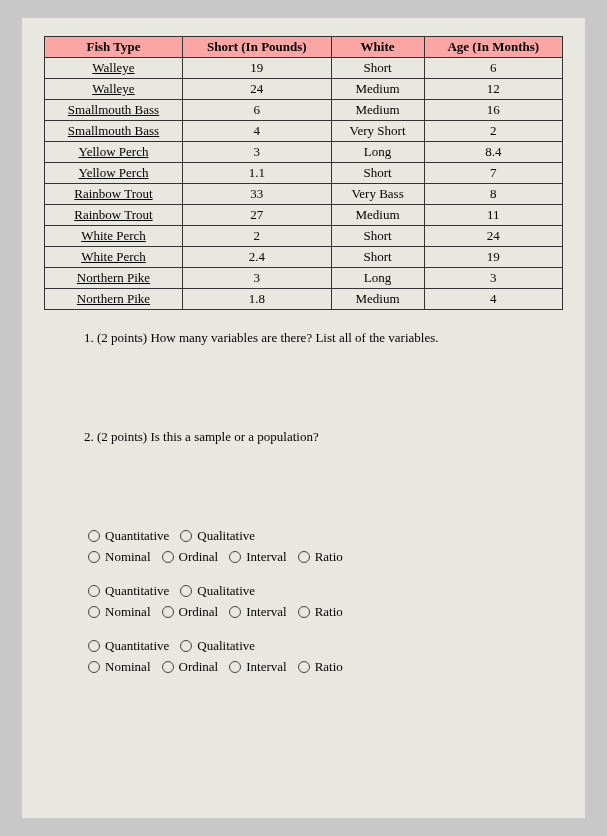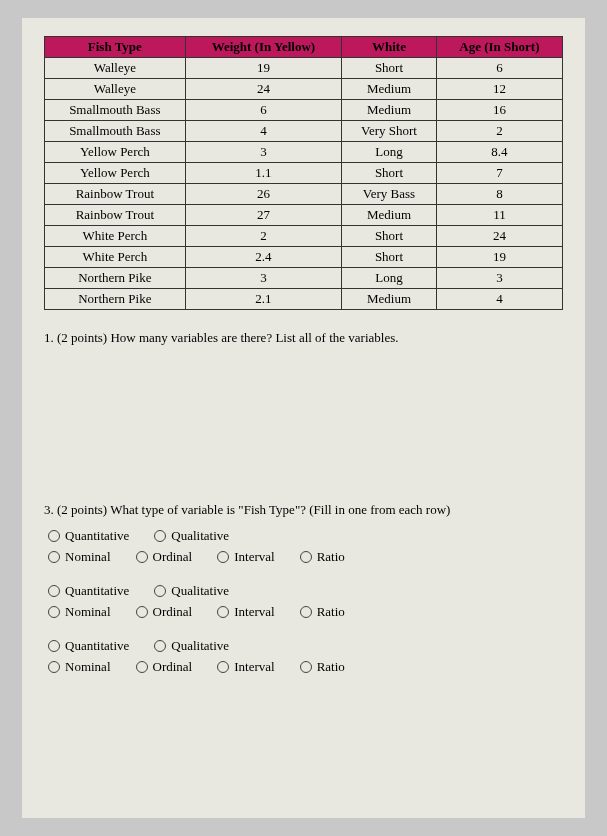--- a/index.html
+++ b/index.html
@@ -27,39 +27,41 @@
     }
     table th, table td {
       border: 1px solid #333;
       padding: 2px 8px;
       text-align: center;
       font-size: 13px;
       font-weight: normal;
     }
     table th {
       font-weight: bold;
-      background: #be185d;
+      background: #fca5a5;
     }
     table td:first-child {
       text-align: center;
+      text-decoration: underline;
     }
 
     
     .question {
       margin-bottom: 18px;
+      margin-left: 40px;
     }
     .question-text {
       font-size: 13px;
       margin-bottom: 10px;
     }
 
     .radio-row {
       display: flex;
       align-items: flex-end;
-      gap: 25px;
+      gap: 11px;
       margin-bottom: 5px;
       margin-left: 4px;
     }
     .radio-option {
       display: flex;
       align-items: center;
       gap: 5px;
       font-size: 13px;
     }
     .radio-circle {
@@ -77,23 +79,23 @@
   </style>
 </head>
 <body>
 
 <div class="page-content">
 
   <table>
     <thead>
       <tr>
         <th>Fish Type</th>
-        <th>Weight (In Yellow)</th>
+        <th>Short (In Pounds)</th>
         <th>White</th>
-        <th>Age (In Short)</th>
+        <th>Age (In Months)</th>
       </tr>
     </thead>
     <tbody id="table-body">
     <tr>
           <td>Walleye</td>
           <td>19</td>
           <td>Short</td>
           <td>6</td>
         </tr>
         <tr>
@@ -121,21 +123,21 @@
           <td>8.4</td>
         </tr>
         <tr>
           <td>Yellow Perch</td>
           <td>1.1</td>
           <td>Short</td>
           <td>7</td>
         </tr>
         <tr>
           <td>Rainbow Trout</td>
-          <td>26</td>
+          <td>33</td>
           <td>Very Bass</td>
           <td>8</td>
         </tr>
         <tr>
           <td>Rainbow Trout</td>
           <td>27</td>
           <td>Medium</td>
           <td>11</td>
         </tr>
         <tr>
@@ -151,46 +153,46 @@
           <td>19</td>
         </tr>
         <tr>
           <td>Northern Pike</td>
           <td>3</td>
           <td>Long</td>
           <td>3</td>
         </tr>
         <tr>
           <td>Northern Pike</td>
-          <td>2.1</td>
+          <td>1.8</td>
           <td>Medium</td>
           <td>4</td>
         </tr>
       </tbody>
   </table>
 
   <div class="question">
     <div class="question-text">
       <span>1.</span>
       <span>(2 points)</span>
       <span>How many variables are there? List all of the variables.</span>
     </div>
     <div class="question-spacer"></div>
   </div>
 
   <div class="question">
+    <div class="question-text">
+      <span>2.</span>
+      <span>(2 points)</span>
+      <span>Is this a sample or a population?</span>
+    </div>
     <div class="question-spacer"></div>
   </div>
 
   <div class="question">
-    <div class="question-text">
-      <span>3.</span>
-      <span>(2 points)</span>
-      <span>What type of variable is "Fish Type"? (Fill in one from each row)</span>
-    </div>
     <div class="radio-row">
       <div class="radio-option">
         <span class="radio-circle"></span>
         <span>Quantitative</span>
       </div>
       <div class="radio-option">
         <span class="radio-circle"></span>
         <span>Qualitative</span>
       </div>
     </div>

